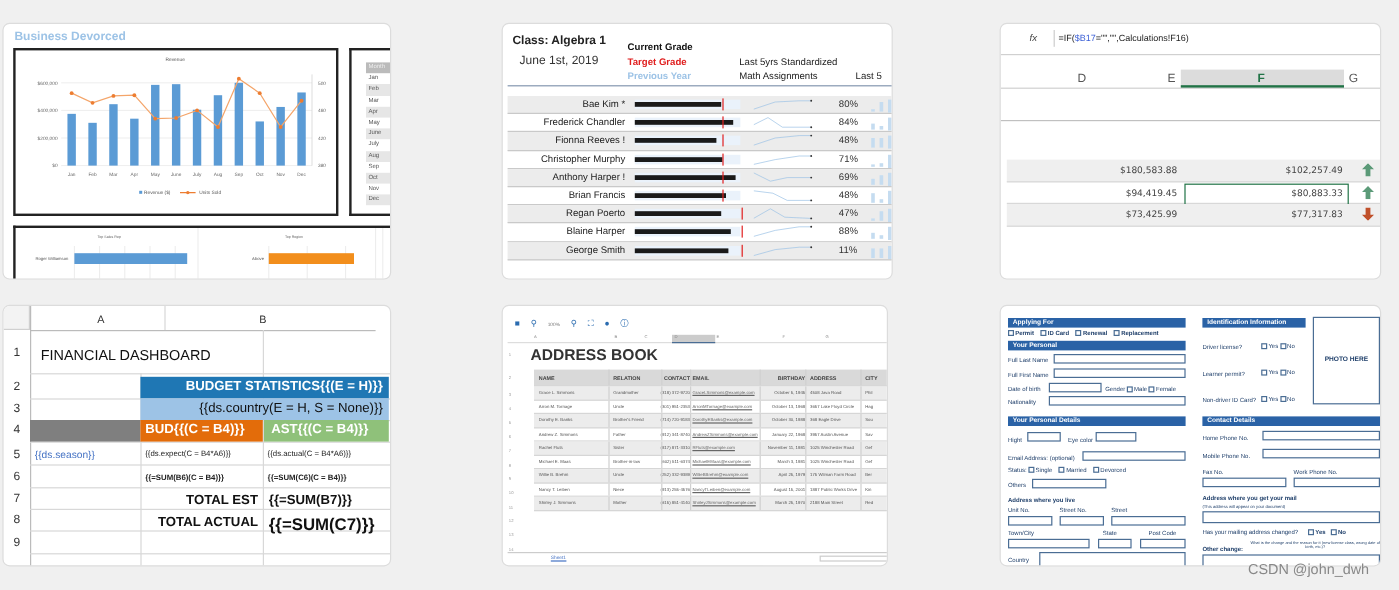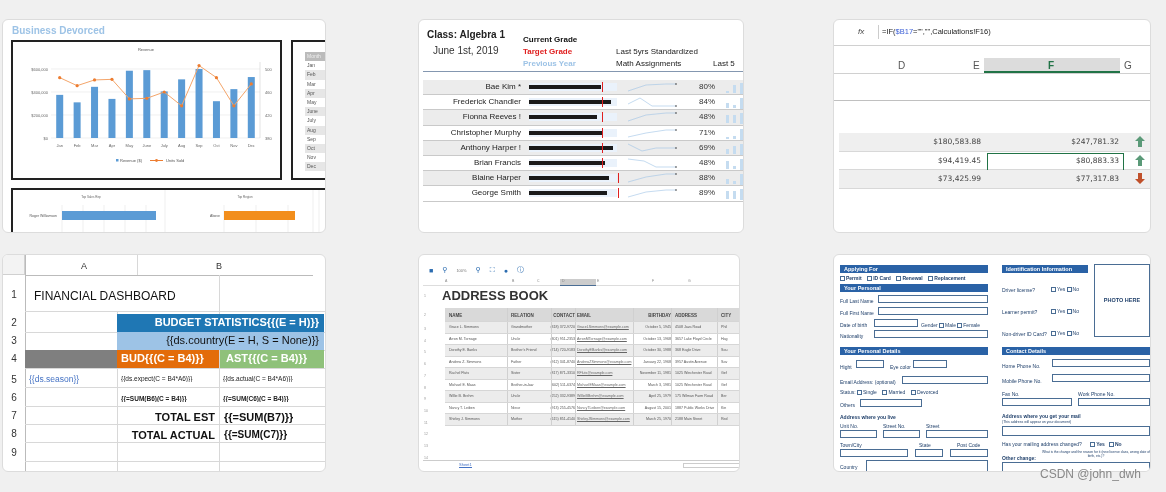--- a/index.html
+++ b/index.html
@@ -315,20 +315,36 @@
           <circle cx="48" cy="10" r="0.8" fill="#333"></circle>
         </svg>
         <span class="g-pct">48%</span>
         <svg class="g-mini" width="20" height="13">
           <rect x="1" y="4" width="3" height="8" fill="#c5dcf0"></rect>
           <rect x="8" y="9" width="3" height="3" fill="#c5dcf0"></rect>
           <rect x="15" y="2" width="3" height="11" fill="#c5dcf0"></rect>
         </svg>
       </div>
       <div class="g-row">
+        <span class="g-name">Regan Poerto</span>
+        <span class="g-barbg"></span>
+        <span class="g-bar" style="width:72px"></span>
+        <span class="g-tgt" style="left:195px"></span>
+        <svg class="g-spark" width="52" height="13">
+          <polyline points="0,10 14,2 26,9 48,10" fill="none" stroke="#9dc3e6" stroke-width="0.6"></polyline>
+          <circle cx="48" cy="10" r="0.8" fill="#333"></circle>
+        </svg>
+        <span class="g-pct">47%</span>
+        <svg class="g-mini" width="20" height="13">
+          <rect x="1" y="10" width="3" height="2" fill="#c5dcf0"></rect>
+          <rect x="8" y="4" width="3" height="8" fill="#c5dcf0"></rect>
+          <rect x="15" y="2" width="3" height="11" fill="#c5dcf0"></rect>
+        </svg>
+      </div>
+      <div class="g-row">
         <span class="g-name">Blaine Harper</span>
         <span class="g-barbg"></span>
         <span class="g-bar" style="width:80px"></span>
         <span class="g-tgt" style="left:195px"></span>
         <svg class="g-spark" width="52" height="13">
           <polyline points="0,10 18,5 38,2 48,2" fill="none" stroke="#9dc3e6" stroke-width="0.6"></polyline>
           <circle cx="48" cy="2" r="0.8" fill="#333"></circle>
         </svg>
         <span class="g-pct">88%</span>
         <svg class="g-mini" width="20" height="13">
@@ -339,21 +355,21 @@
       </div>
       <div class="g-row">
         <span class="g-name">George Smith</span>
         <span class="g-barbg"></span>
         <span class="g-bar" style="width:78px"></span>
         <span class="g-tgt" style="left:195px"></span>
         <svg class="g-spark" width="52" height="13">
           <polyline points="0,10 18,5 38,3 48,3" fill="none" stroke="#9dc3e6" stroke-width="0.6"></polyline>
           <circle cx="48" cy="3" r="0.8" fill="#333"></circle>
         </svg>
-        <span class="g-pct">89%</span>
+        <span class="g-pct">11%</span>
         <svg class="g-mini" width="20" height="13">
           <rect x="1" y="4" width="3" height="8" fill="#c5dcf0"></rect>
           <rect x="8" y="4" width="3" height="8" fill="#c5dcf0"></rect>
           <rect x="15" y="2" width="3" height="11" fill="#c5dcf0"></rect>
         </svg>
       </div>
     </div>
 </div>
 
 <div class="card" id="c3">
@@ -366,21 +382,21 @@
     <div class="col-f"></div>
     <span style="left:64px;">D</span>
     <span style="left:139px;">E</span>
     <span style="left:214px;color:#217346;font-weight:bold;">F</span>
     <span style="left:290px;">G</span>
   </div>
   <div class="blank-row"></div>
   <div class="rpt-rows" id="rpt-rows">
       <div class="rpt-row">
         <span style="right:171px">$180,583.88</span>
-        <span style="right:33px">$247,781.32</span>
+        <span style="right:33px">$102,257.49</span>
         <svg class="arrow" viewBox="0 0 10 11">
           <path d="M5 0 L10 5 L7 5 L7 11 L3 11 L3 5 L0 5 Z" fill="#5b9a78"></path>
         </svg>
       </div>
       <div class="rpt-row">
         <span style="right:171px">$94,419.45</span>
         <span style="right:33px">$80,883.33</span>
         <svg class="arrow" viewBox="0 0 10 11">
           <path d="M5 0 L10 5 L7 5 L7 11 L3 11 L3 5 L0 5 Z" fill="#5b9a78"></path>
         </svg>
@@ -435,21 +451,21 @@
   <div class="fin-cell" style="left:114px;top:95px;width:102px;height:18px;background:#e36c0a;color:#fff;font-size:11px;font-weight:bold;padding:2px 0 0 4px;">BUD{{(C = B4)}}</div>
   <div class="fin-cell" style="left:217px;top:95px;width:104px;height:18px;background:#8fc17a;color:#fff;font-size:11px;font-weight:bold;padding:2px 0 0 6px;">AST{{(C = B4)}}</div>
   <div class="fin-cell" style="left:26px;top:119px;color:#4472c4;font-size:8.5px;">{{ds.season}}</div>
   <div class="fin-cell" style="left:118px;top:120px;width:97px;color:#222;font-size:6.5px;">{{ds.expect(C = B4*A6)}}</div>
   <div class="fin-cell" style="left:220px;top:120px;width:100px;color:#222;font-size:6.5px;">{{ds.actual(C = B4*A6)}}</div>
   <div class="fin-cell" style="left:118px;top:140px;width:97px;color:#222;font-size:6.5px;font-weight:bold;">{{=SUM(B6)(C = B4)}}</div>
   <div class="fin-cell" style="left:220px;top:140px;width:100px;color:#222;font-size:6.5px;font-weight:bold;">{{=SUM(C6)(C = B4)}}</div>
   <div class="fin-cell" style="left:114px;top:156px;width:98px;text-align:right;color:#111;font-size:11px;font-weight:bold;">TOTAL EST</div>
   <div class="fin-cell" style="left:221px;top:156px;color:#111;font-size:11px;font-weight:bold;">{{=SUM(B7)}}</div>
   <div class="fin-cell" style="left:114px;top:174px;width:98px;text-align:right;color:#111;font-size:11px;font-weight:bold;">TOTAL ACTUAL</div>
-  <div class="fin-cell" style="left:221px;top:174px;color:#111;font-size:10px;font-weight:bold;">{{=SUM(C7)}}</div>
+  <div class="fin-cell" style="left:221px;top:174px;color:#111;font-size:14px;font-weight:bold;">{{=SUM(C7)}}</div>
 </div>
 
 <div class="card" id="c5">
   <div class="ab-tool">
     <span>■</span>
     <span>⚲</span>
     <span style="font-size:4px;color:#777;">100%</span>
     <span>⚲</span>
     <span>⛶</span>
     <span>●</span>

